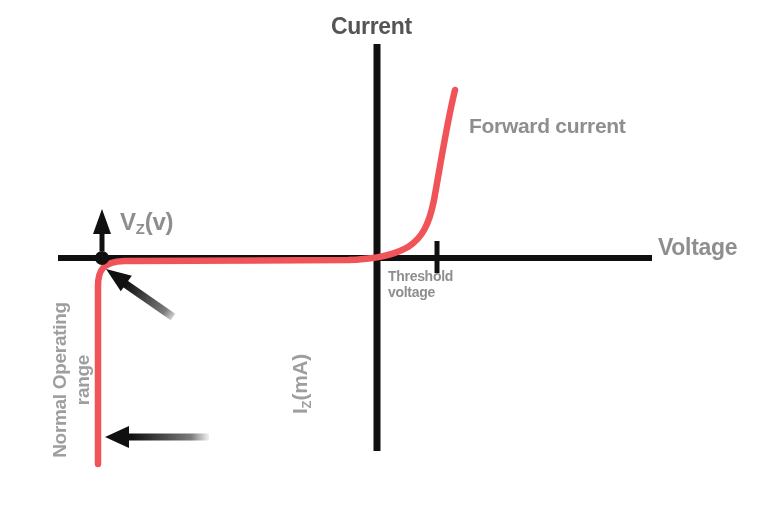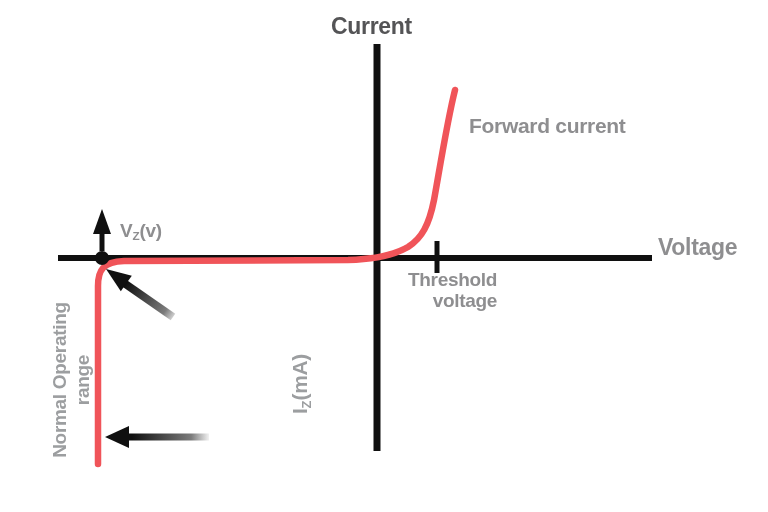--- a/index.html
+++ b/index.html
@@ -21,27 +21,27 @@
     top: 0;
   }
   .lbl {
     position: absolute;
     font-weight: bold;
     white-space: pre-line;
     letter-spacing: -0.3px;
     line-height: 1.12;
   }
   .lbl-ydark   { color: var(--label-dark);  font-size: 23px; }
-  .lbl-gray    { color: var(--label-gray); text-align: right; }
+  .lbl-gray    { color: var(--label-gray); }
   .lbl-light   { color: var(--label-light); }
   .current-label        { left: 331px; top: 14px; font-size: 23px; }
   .voltage-label        { left: 658px; top: 235px; font-size: 23px; }
   .forward-current-label{ left: 469px; top: 114px; font-size: 21px; }
-  .threshold-label      { left: 408px; top: 269px; font-size: 19px; }
-  .vz-label             { left: 120px; top: 220px; font-size: 19px; }
+  .threshold-label      { left: 388px; top: 269px; font-size: 14px; }
+  .vz-label             { left: 120px; top: 209px; font-size: 24px; }
   .zener-knee-label     { left: 176px; top: 297px; font-size: 23px; }
   .reverse-voltage-label{ left: 217px; top: 430px; font-size: 21px; }
   .normal-operating-label {
     left: -18px; top: 357px;
     width: 180px; height: 46px;
     font-size: 19px;
     text-align: center;
     line-height: 1.2;
     transform: rotate(-90deg);
   }

